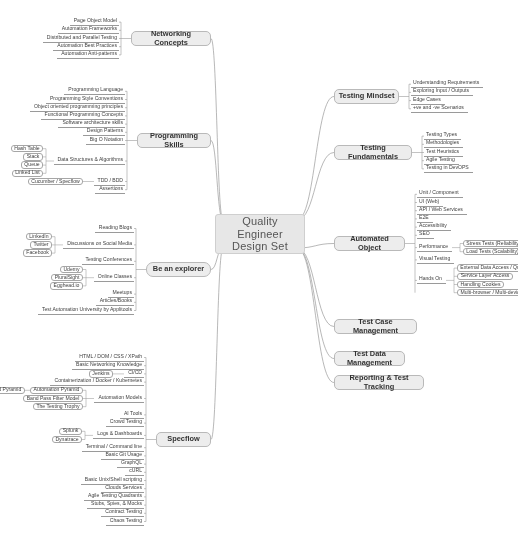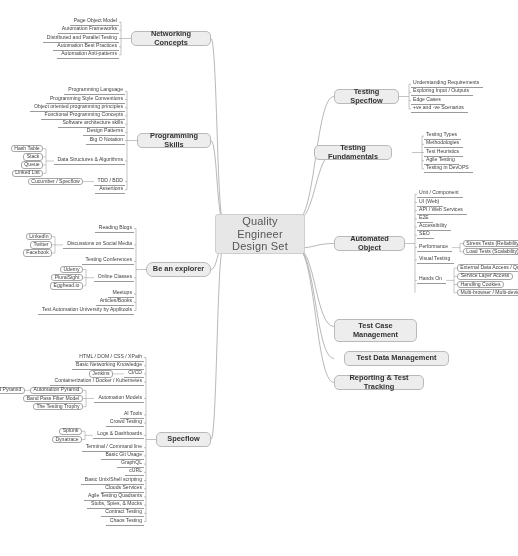--- a/index.html
+++ b/index.html
@@ -339,35 +339,35 @@
       <div class="node n-sub left" style="left: 87px; top: 501px; width: 57px; height: 8.2px;">
         <span>Stubs, Spies, &amp; Mocks</span>
       </div>
       <div class="node n-sub left" style="left: 101px; top: 509.2px; width: 43px; height: 8.2px;">
         <span>Contract Testing</span>
       </div>
       <div class="node n-sub left" style="left: 106px; top: 517.4px; width: 38px; height: 8.2px;">
         <span>Chaos Testing</span>
       </div>
       <div class="node n-main" style="left: 334px; top: 89px; width: 65px; height: 15px;">
-        <span>Testing Specflow</span>
+        <span>Testing Mindset</span>
       </div>
       <div class="node n-sub right" style="left: 411px; top: 80.1px; width: 72px; height: 8.2px;">
         <span>Understanding Requirements</span>
       </div>
       <div class="node n-sub right" style="left: 411px; top: 88.3px; width: 62px; height: 8.2px;">
         <span>Exploring Input / Outputs</span>
       </div>
       <div class="node n-sub right" style="left: 411px; top: 96.5px; width: 34px; height: 8.2px;">
         <span>Edge Cases</span>
       </div>
       <div class="node n-sub right" style="left: 411px; top: 104.7px; width: 57px; height: 8.2px;">
         <span>+ve and -ve Scenarios</span>
       </div>
-      <div class="node n-main" style="left: 314px; top: 145px; width: 78px; height: 15px;">
+      <div class="node n-main" style="left: 334px; top: 145px; width: 78px; height: 15px;">
         <span>Testing Fundamentals</span>
       </div>
       <div class="node n-sub right" style="left: 424px; top: 132px; width: 37px; height: 8.2px;">
         <span>Testing Types</span>
       </div>
       <div class="node n-sub right" style="left: 424px; top: 140.2px; width: 39px; height: 8.2px;">
         <span>Methodologies</span>
       </div>
       <div class="node n-sub right" style="left: 424px; top: 148.4px; width: 39px; height: 8.2px;">
         <span>Test Heuristics</span>
@@ -419,23 +419,23 @@
       </div>
       <div class="node n-leaf" style="left: 457px; top: 272.5px; width: 56px; height: 7.6px;">
         <span>Service Layer Access</span>
       </div>
       <div class="node n-leaf" style="left: 457px; top: 280.7px; width: 47px; height: 7.6px;">
         <span>Handling Cookies</span>
       </div>
       <div class="node n-leaf" style="left: 457px; top: 288.9px; width: 69px; height: 7.6px;">
         <span>Multi-browser / Multi-device</span>
       </div>
-      <div class="node n-main" style="left: 334px; top: 319px; width: 83px; height: 23px;">
+      <div class="node n-main" style="left: 334px; top: 319px; width: 83px; height: 15px;">
         <span>Test Case Management</span>
       </div>
-      <div class="node n-main" style="left: 344px; top: 351px; width: 105px; height: 15px;">
+      <div class="node n-main" style="left: 334px; top: 351px; width: 71px; height: 15px;">
         <span>Test Data Management</span>
       </div>
       <div class="node n-main" style="left: 334px; top: 375px; width: 90px; height: 15px;">
         <span>Reporting &amp; Test Tracking</span>
       </div>
     </div>
 </div>
 
 </body></html>

